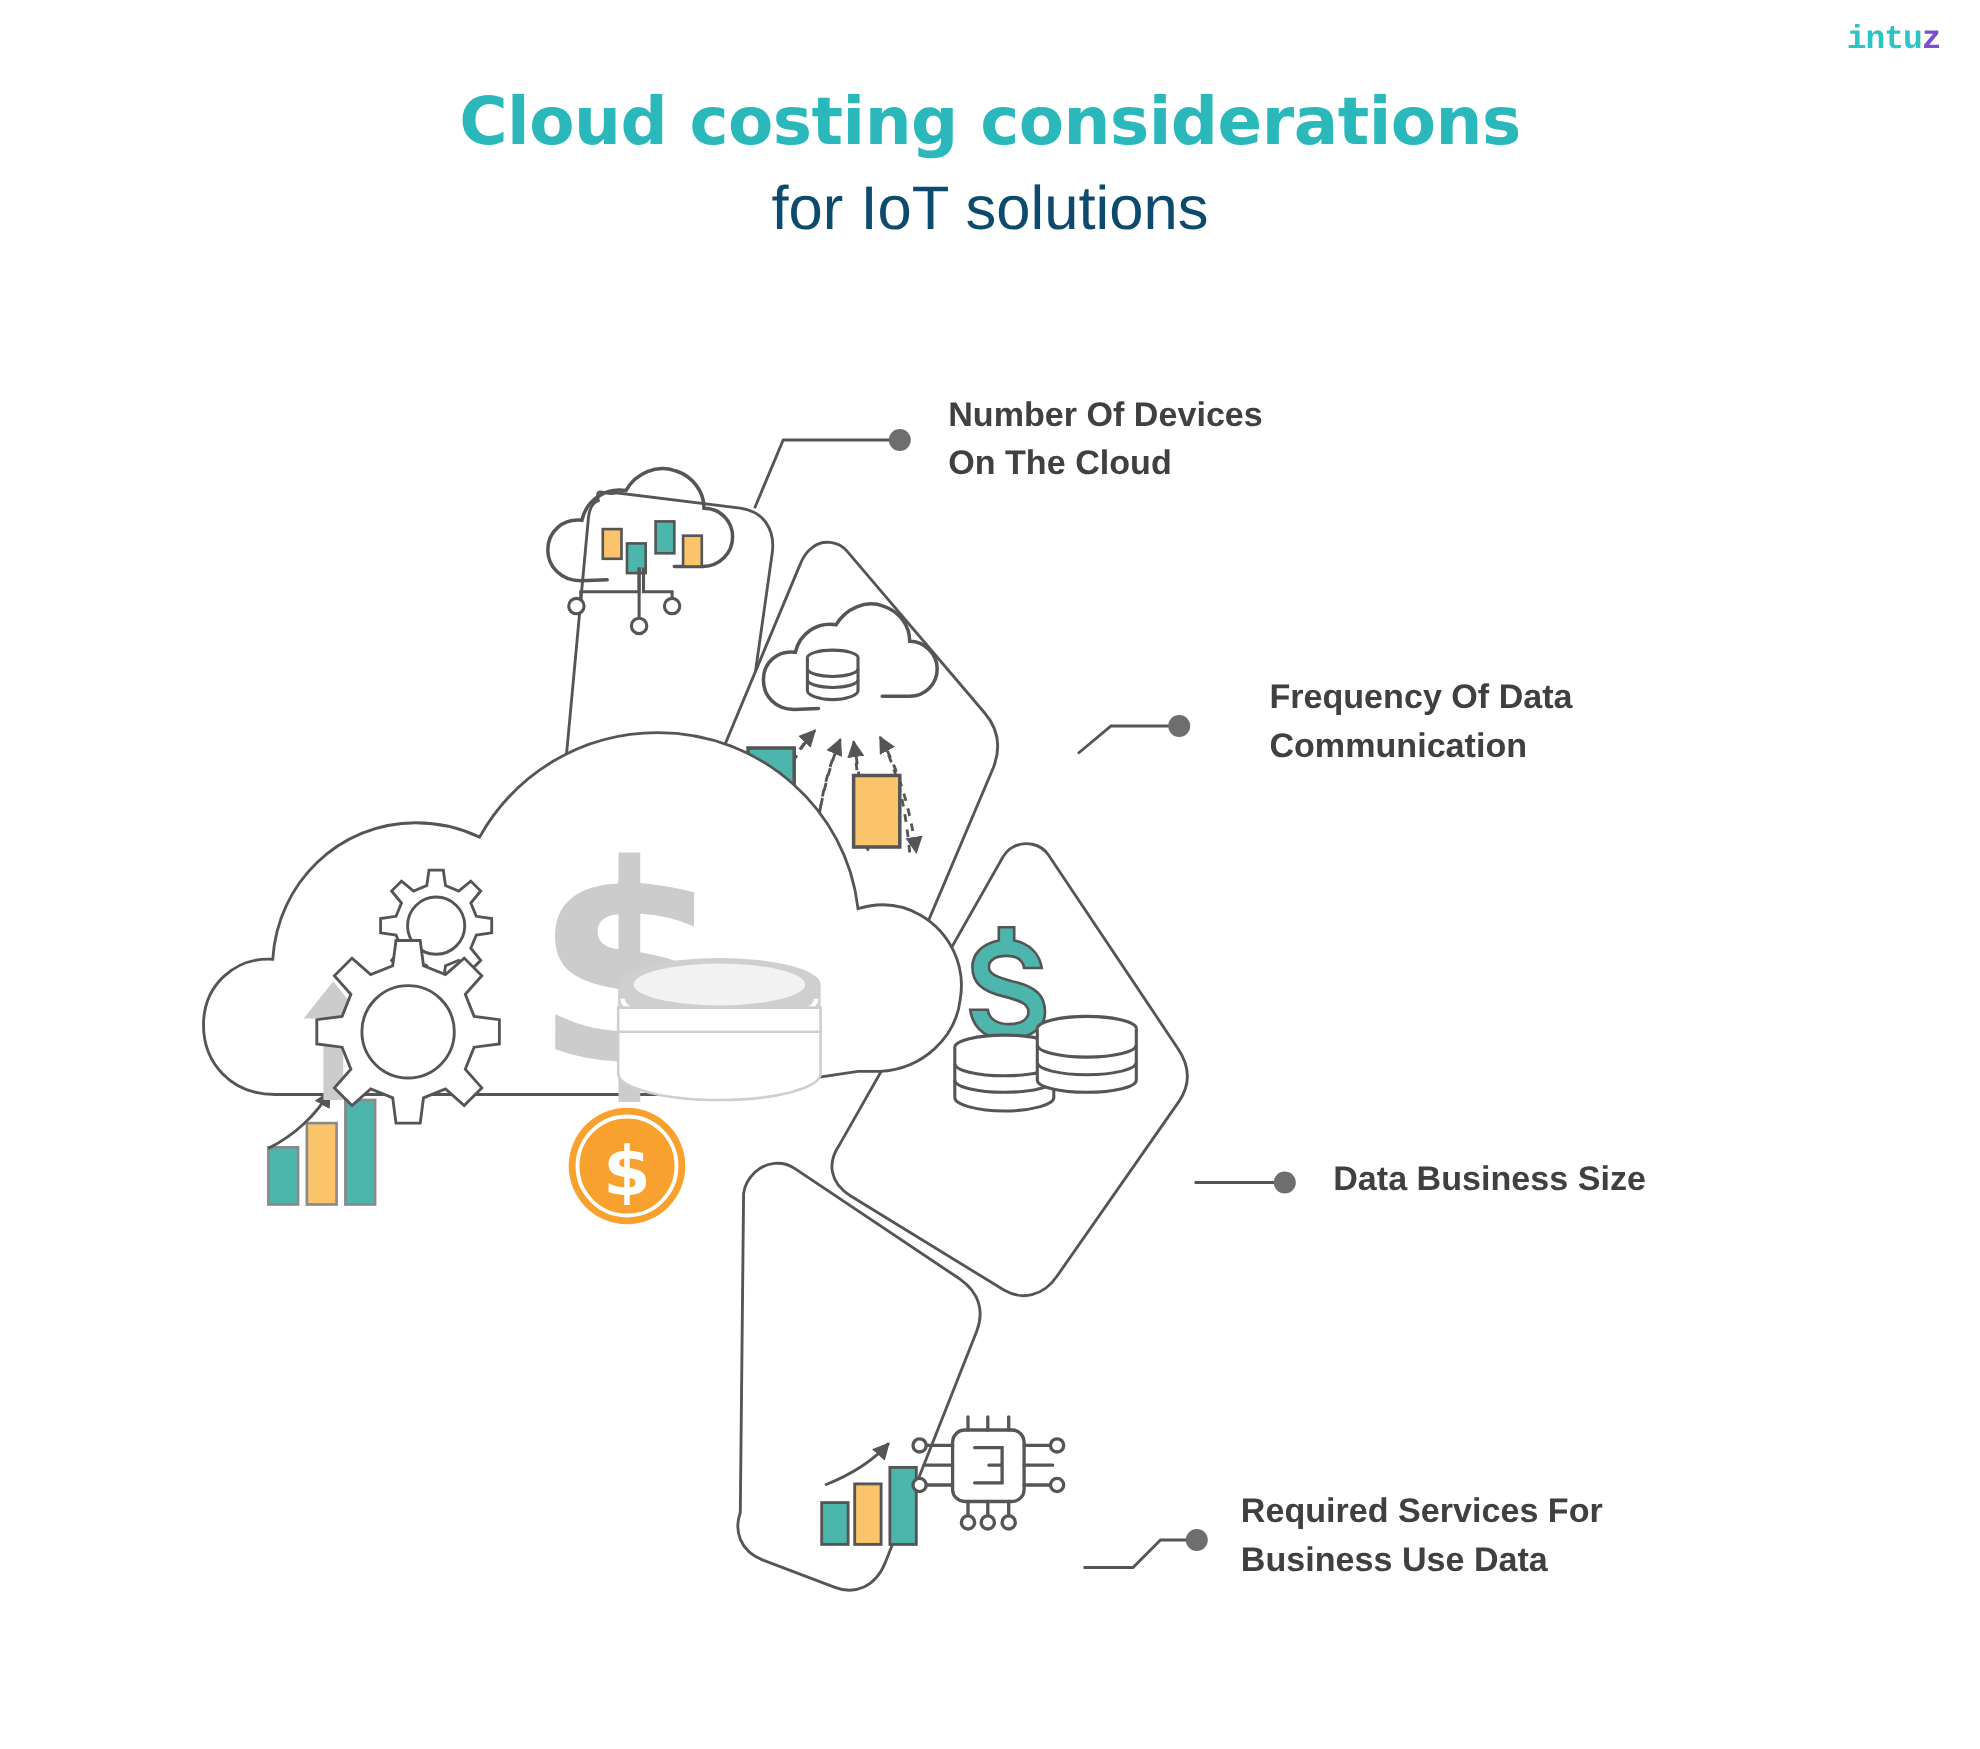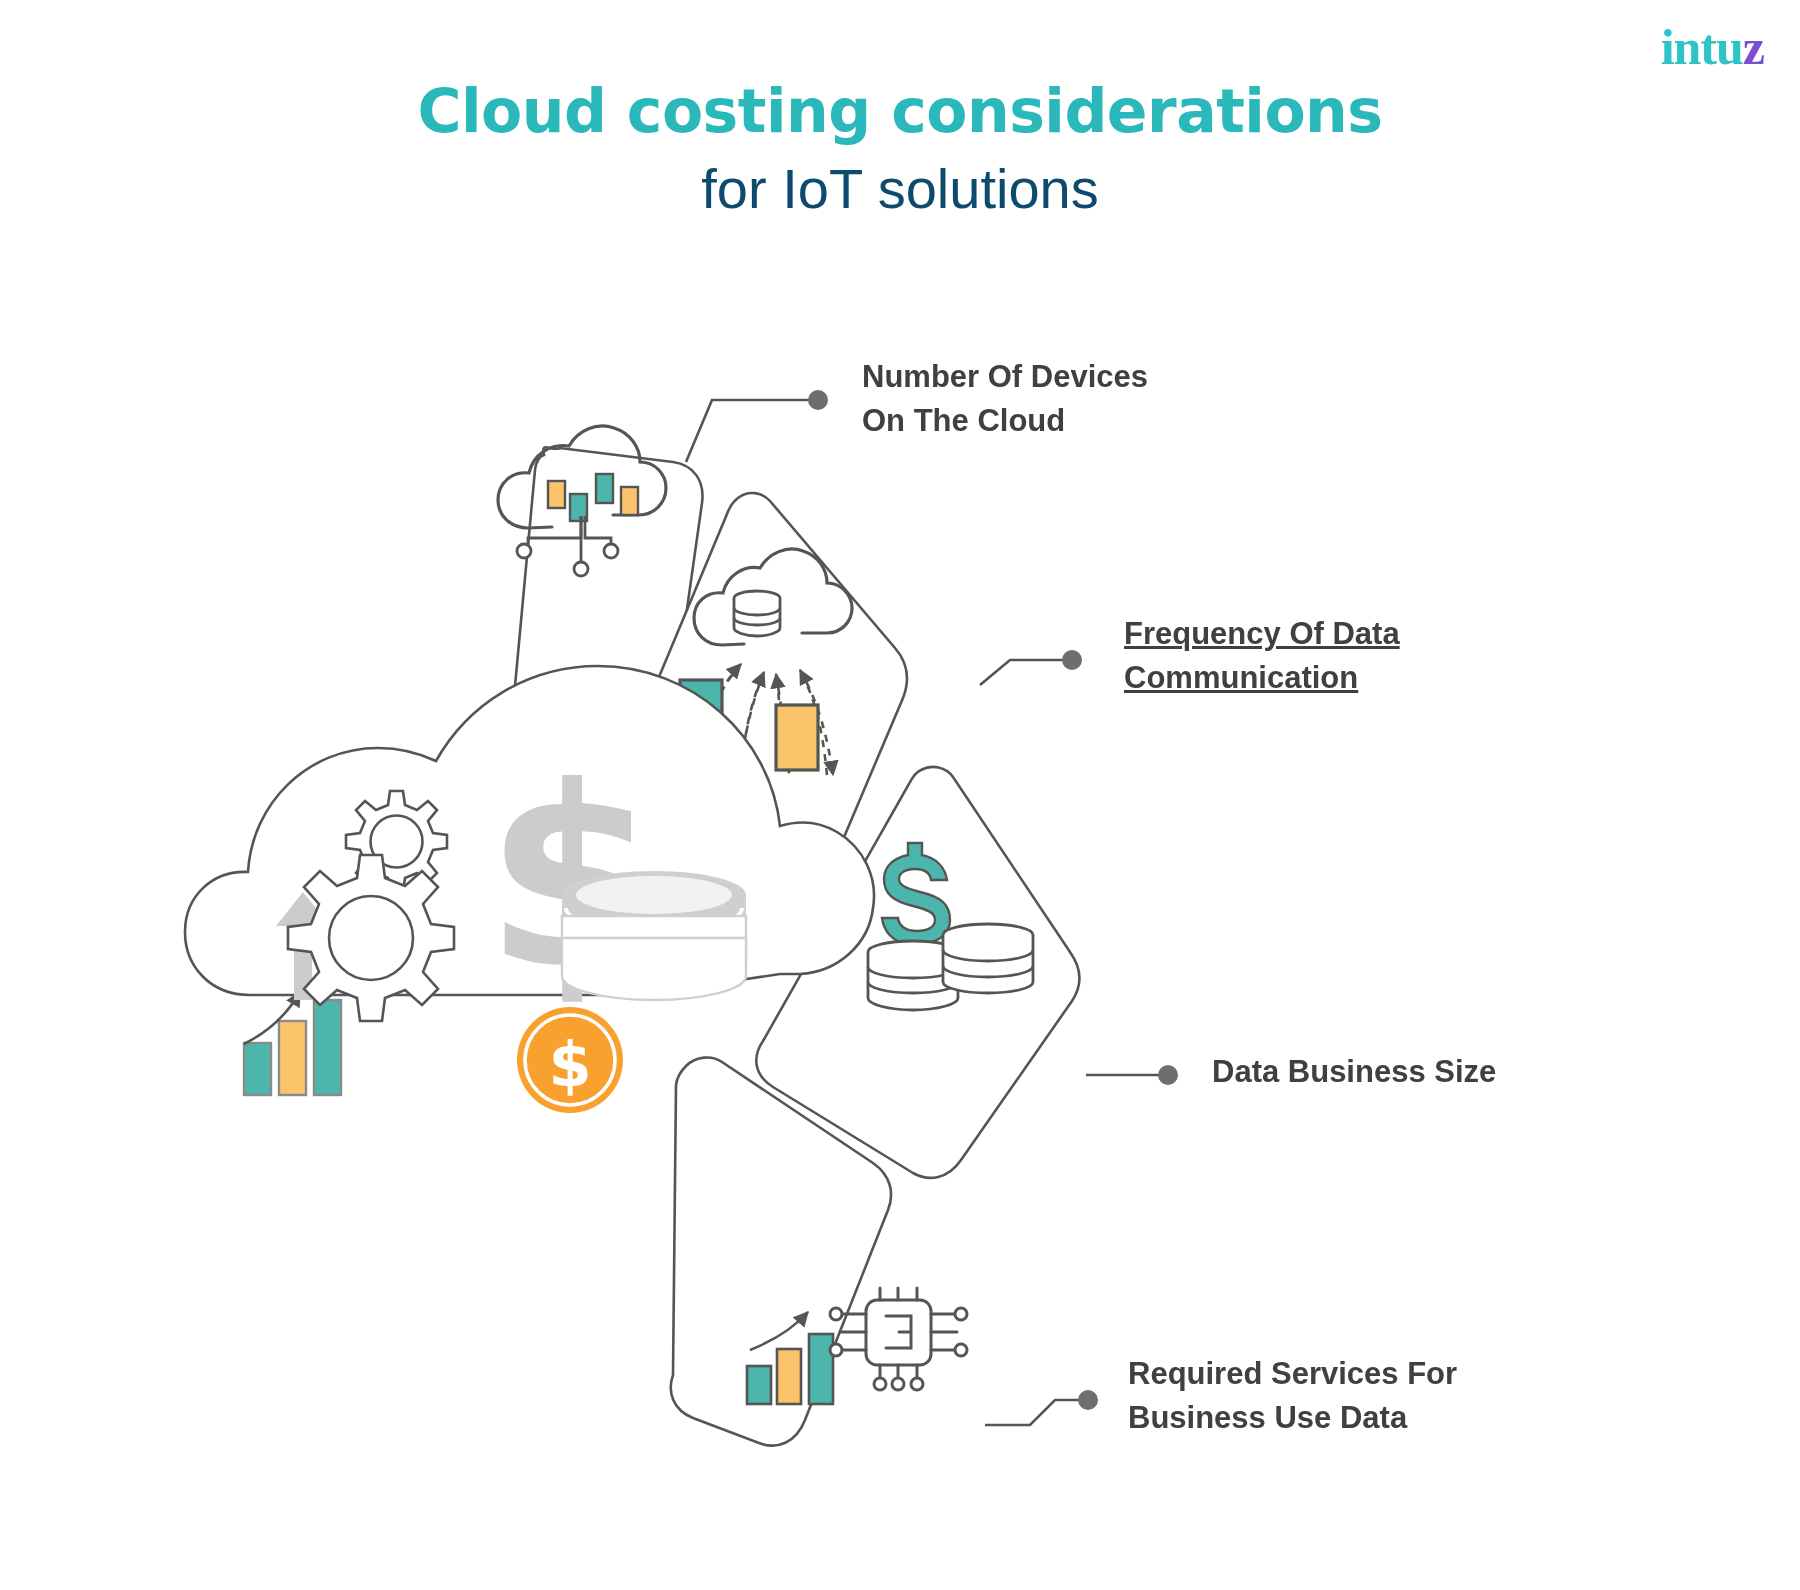--- a/index.html
+++ b/index.html
@@ -17,26 +17,26 @@
   #stage {
     position: absolute;
     inset: 0;
     width: 1800px;
     height: 1590px;
   }
   .logo {
     position: absolute;
     top: 22px;
     right: 36px;
-    font-size: 50px;
+    font-size: 30px;
     font-weight: 700;
     letter-spacing: -1px;
     line-height: 1;
     color: #2ec4c6;
-    font-family: Liberation Serif, serif;
+    font-family: Liberation Mono, monospace;
   }
   .logo .z {
     color: #7b4fd0;
   }
   .title-wrap {
     position: absolute;
     top: 78px;
     left: 0;
     width: 1800px;
     text-align: center;
@@ -62,21 +62,21 @@
   .label {
     position: absolute;
     font-size: 31px;
     font-weight: 700;
     color: #404040;
     line-height: 1.42;
     font-family: "Liberation Sans", sans-serif;
     white-space: pre-line;
   }
   #label-0 { left: 862px; top: 355px; }
-  #label-1 { left: 1124px; top: 612px; text-decoration: underline; }
+  #label-1 { left: 1154px; top: 612px; }
   #label-2 { left: 1212px; top: 1050px; }
   #label-3 { left: 1128px; top: 1352px; }
   svg { display: block; }
 </style>
 </head>
 <body>
 
 <div id="stage">
 
   <div class="logo">

